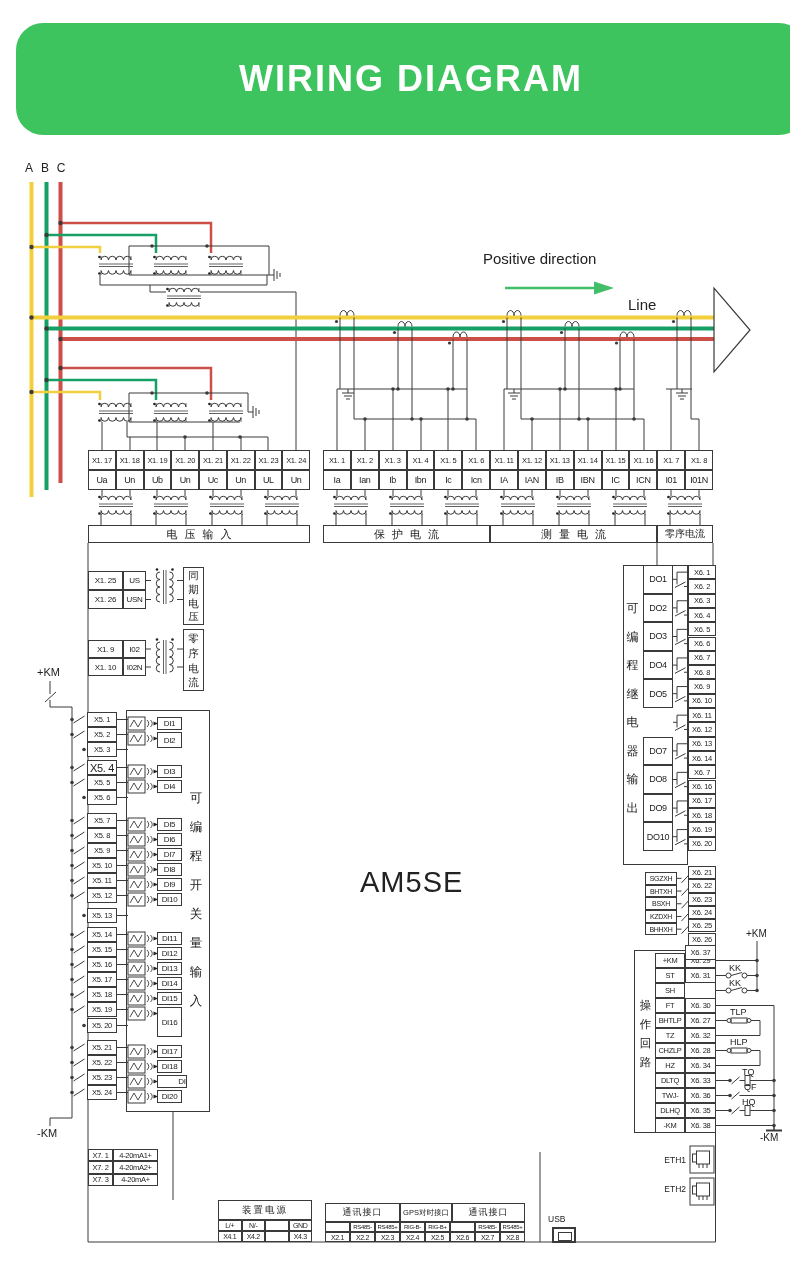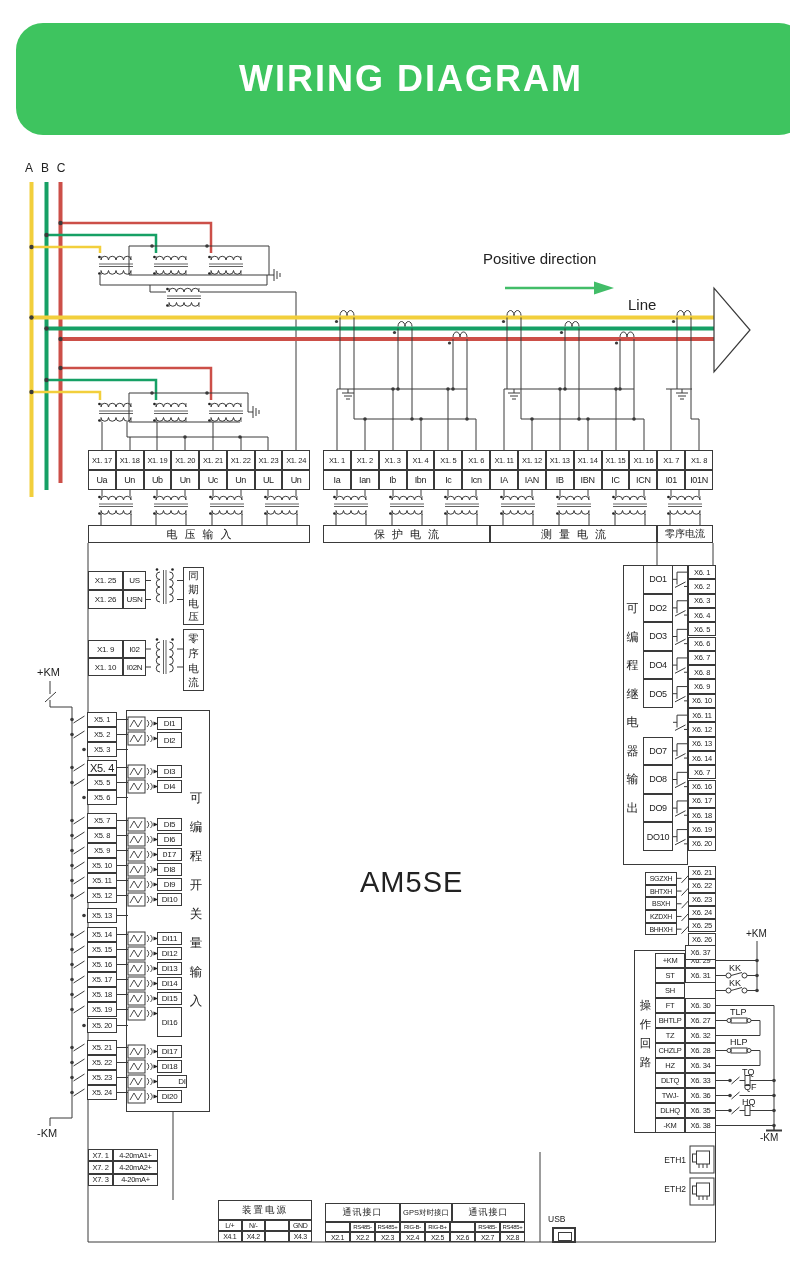--- a/index.html
+++ b/index.html
@@ -628,21 +628,21 @@
     <div class="cell" style="left: 87px; top: 1040px; width: 30px; height: 15px; font-size: 7.5px;">X5. 21</div>
     <div class="cell" style="left: 87px; top: 1055px; width: 30px; height: 15px; font-size: 7.5px;">X5. 22</div>
     <div class="cell" style="left: 87px; top: 1070px; width: 30px; height: 15px; font-size: 7.5px;">X5. 23</div>
     <div class="cell" style="left: 87px; top: 1085px; width: 30px; height: 15px; font-size: 7.5px;">X5. 24</div>
     <div class="cell" style="left: 157px; top: 717px; width: 25px; height: 13px; font-size: 8px;">DI1</div>
     <div class="cell" style="left: 157px; top: 732px; width: 25px; height: 16px; font-size: 8px;">DI2</div>
     <div class="cell" style="left: 157px; top: 765px; width: 25px; height: 13px; font-size: 8px;">DI3</div>
     <div class="cell" style="left: 157px; top: 780px; width: 25px; height: 13px; font-size: 8px;">DI4</div>
     <div class="cell" style="left: 157px; top: 818px; width: 25px; height: 13px; font-size: 8px;">DI5</div>
     <div class="cell" style="left: 157px; top: 833px; width: 25px; height: 13px; font-size: 8px;">DI6</div>
-    <div class="cell" style="left: 157px; top: 848px; width: 25px; height: 13px; font-size: 8px; font-family: Liberation Mono, monospace;">DI7</div>
+    <div class="cell" style="left: 157px; top: 848px; width: 25px; height: 13px; font-size: 8px;">DI7</div>
     <div class="cell" style="left: 157px; top: 863px; width: 25px; height: 13px; font-size: 8px;">DI8</div>
     <div class="cell" style="left: 157px; top: 878px; width: 25px; height: 13px; font-size: 8px;">DI9</div>
     <div class="cell" style="left: 157px; top: 893px; width: 25px; height: 13px; font-size: 8px;">DI10</div>
     <div class="cell" style="left: 157px; top: 932px; width: 25px; height: 13px; font-size: 8px;">DI11</div>
     <div class="cell" style="left: 157px; top: 947px; width: 25px; height: 13px; font-size: 8px;">DI12</div>
     <div class="cell" style="left: 157px; top: 962px; width: 25px; height: 13px; font-size: 8px;">DI13</div>
     <div class="cell" style="left: 157px; top: 977px; width: 25px; height: 13px; font-size: 8px;">DI14</div>
     <div class="cell" style="left: 157px; top: 992px; width: 25px; height: 13px; font-size: 8px;">DI15</div>
     <div class="cell" style="left: 157px; top: 1007px; width: 25px; height: 30px; font-size: 8px;">DI16</div>
     <div class="cell" style="left: 157px; top: 1045px; width: 25px; height: 13px; font-size: 8px;">DI17</div>

